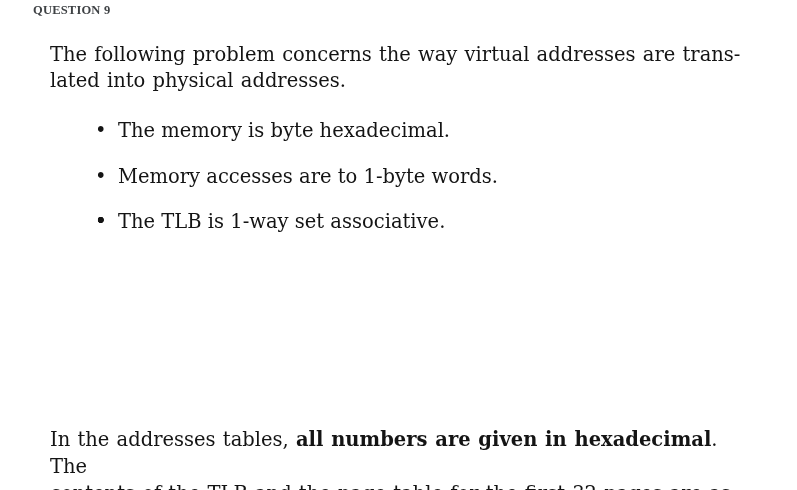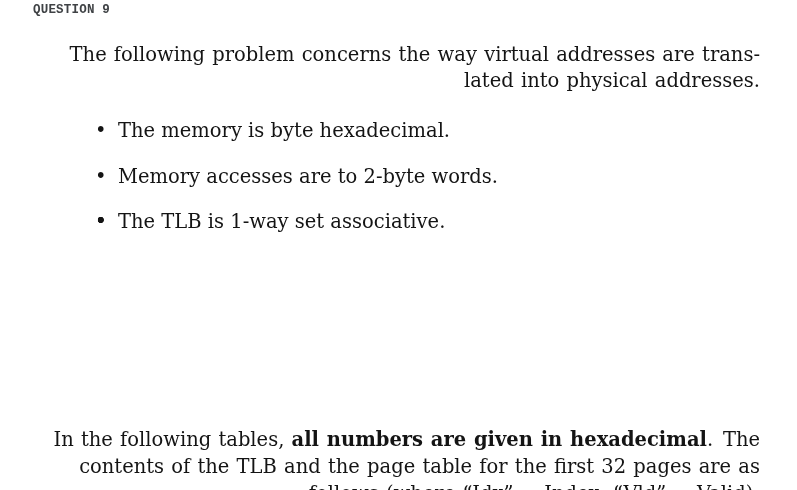--- a/index.html
+++ b/index.html
@@ -15,32 +15,32 @@
     background: #ffffff;
     overflow: hidden;
     font-family: "DejaVu Serif", "Liberation Serif", serif;
     color: #141414;
   }
 
   .question-header {
     position: absolute;
     left: 33px;
     top: 3px;
-    font-family: Liberation Mono, monospace;
+    font-family: Liberation Serif, serif;
     font-weight: 700;
     font-size: 12.5px;
     letter-spacing: 0.2px;
     color: #3f4245;
   }
 
   .body-text {
     font-size: 19.5px;
     white-space: pre-line;
     word-spacing: 1px;
-    text-align: right;
+    text-align: left;
   }
 
   .intro-paragraph {
     position: absolute;
     left: 50px;
     top: 42px;
     width: 710px;
     line-height: 26px;
   }
 
@@ -93,36 +93,36 @@
   <p class="body-text intro-paragraph">The following problem concerns the way virtual addresses are trans-
 lated into physical addresses.</p>
 
   <ul class="bullet-list">
     <li>
       <span class="bullet-marker">•</span>
       <span>The memory is byte hexadecimal.</span>
     </li>
     <li>
       <span class="bullet-marker">•</span>
-      <span>Memory accesses are to 2-byte words.</span>
+      <span>Memory accesses are to 1-byte words.</span>
     </li>
     <li>
       <span class="bullet-marker">•</span>
     </li>
     <li>
       <span class="bullet-marker">•</span>
     </li>
     <li>
       <span class="bullet-marker">•</span>
     </li>
     <li>
       <span class="bullet-marker">•</span>
       <span>The TLB is 1-way set associative.</span>
     </li>
   </ul>
 
   <p class="body-text closing-paragraph">
-    <span>In the following tables, </span><span class="bold-seg">all numbers are given in hexadecimal</span><span>. The
+    <span>In the addresses tables, </span><span class="bold-seg">all numbers are given in hexadecimal</span><span>. The
 contents of the TLB and the page table for the first 32 pages are as
 follows (where “Idx” = Index, “Vld” = Valid):</span>
   </p>
 
 </div>
 
 </body></html>

